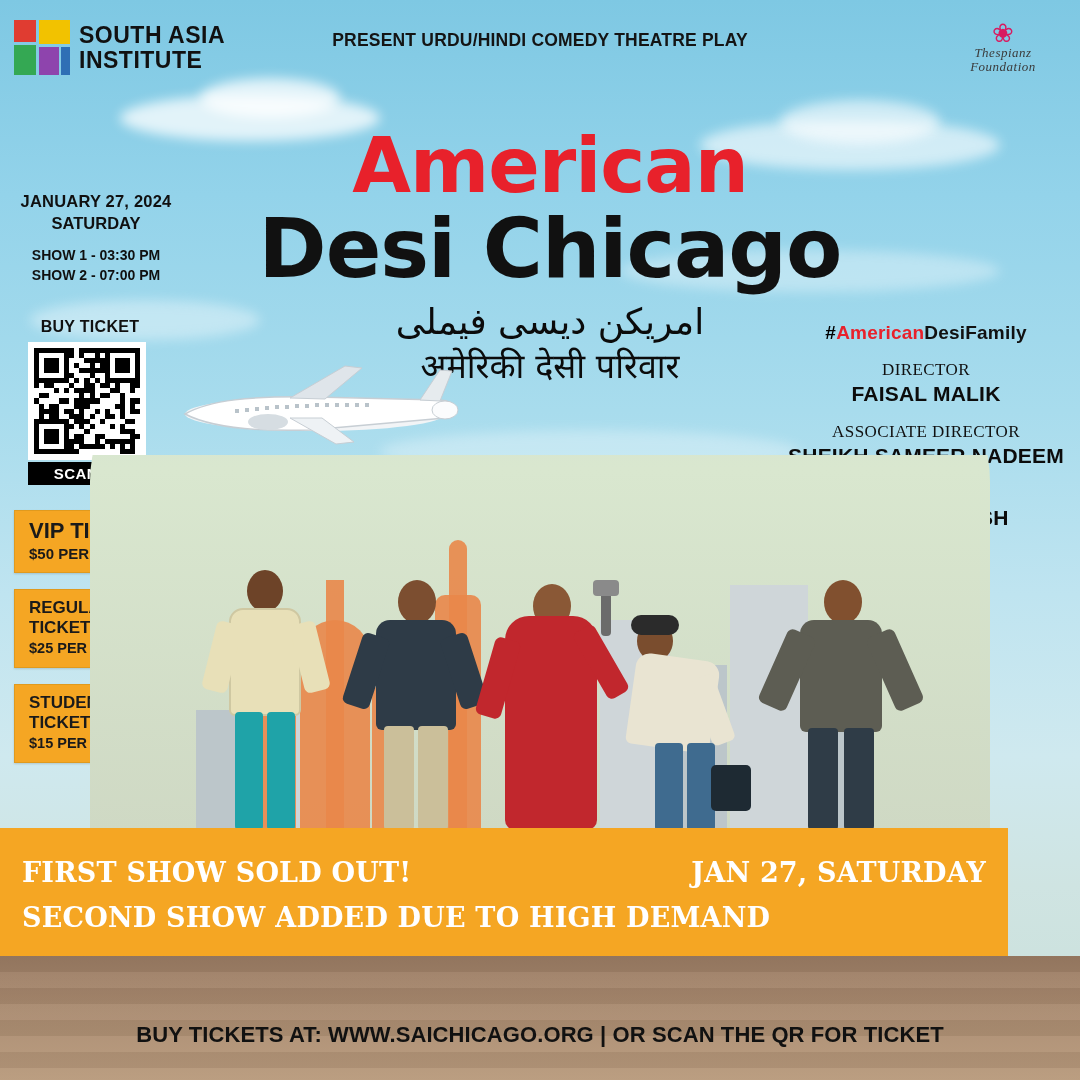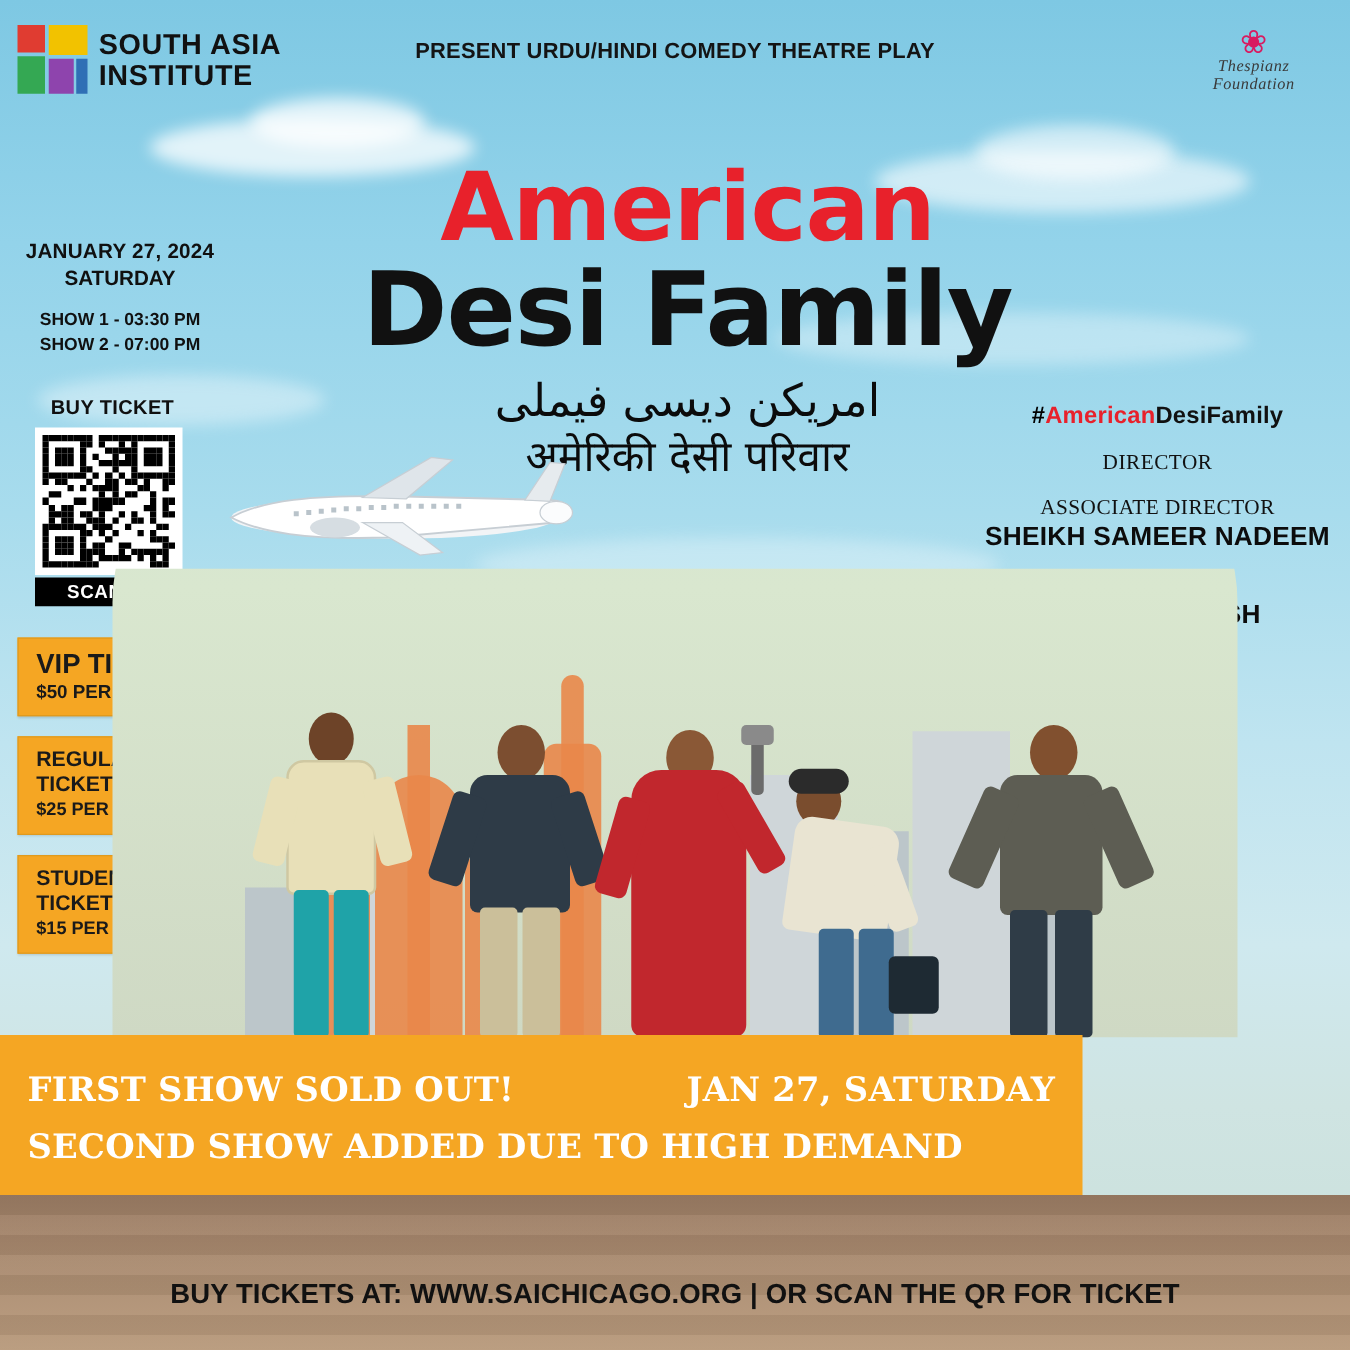--- a/index.html
+++ b/index.html
@@ -136,21 +136,21 @@
 
   .actors { position: absolute; left: 0; bottom: 0; width: 1080px; height: 300px; }
   .actor { position: absolute; bottom: 0; }
   .head { position: absolute; border-radius: 50%; background: #8d5a3b; }
   .body { position: absolute; border-radius: 14px 14px 6px 6px; }
   .leg  { position: absolute; border-radius: 4px; }
   .arm  { position: absolute; border-radius: 6px; }
 
   
   .banner {
-    position: absolute; left: 0; top: 828px; width: 866px; height: 128px;
+    position: absolute; left: 0; top: 828px; width: 1008px; height: 128px;
     background: #f5a623;
   }
   .banner .left {
     position: absolute; left: 22px; top: 22px;
     font-family: "DejaVu Serif", serif; font-weight: bold; font-size: 27px;
     color: #fff; line-height: 45px; letter-spacing: .2px;
   }
   .banner .right {
     position: absolute; right: 22px; top: 22px; text-align: right;
     font-family: "DejaVu Serif", serif; font-weight: bold; font-size: 27px;
@@ -212,21 +212,21 @@
 
   <div class="datebox">
     <div class="d1">JANUARY 27, 2024</div>
     <div class="d2">SATURDAY</div>
     <div class="d3">SHOW 1 - 03:30 PM</div>
     <div class="d4">SHOW 2 - 07:00 PM</div>
   </div>
 
   <div class="title-wrap">
     <div class="t-american">American</div>
-    <div class="t-desi">Desi Family</div>
+    <div class="t-desi">Desi Chicago</div>
     <div class="t-urdu">امریکن دیسی فیملی</div>
     <div class="t-hindi">अमेरिकी देसी परिवार</div>
   </div>
 
   <div class="qr-block">
     <div class="qr-title">BUY TICKET</div>
     <div class="qr-img">
       <div class="qr-grid" id="qrgrid">
           <i></i>
           <i></i>
@@ -696,20 +696,21 @@
       <rect x="195" y="51" width="4" height="4"></rect>
         <rect x="205" y="51" width="4" height="4"></rect>
       <rect x="215" y="51" width="4" height="4"></rect>
         <rect x="225" y="51" width="4" height="4"></rect>
     </g>
   </svg>
 
   <div class="credits">
     <div class="hashtag"><span>#</span><span class="hred">American</span><span class="hblk">DesiFamily</span></div>
     <div class="role">DIRECTOR</div>
+    <div class="person">FAISAL MALIK</div>
     <div class="role">ASSOCIATE DIRECTOR</div>
     <div class="person">SHEIKH SAMEER NADEEM</div>
     <div class="role">WRITER</div>
     <div class="person">INJILA HAMESH</div>
   </div>
 
   <div class="tickets">
     <div class="tag">
       <div class="tname">VIP TICKET</div>
       <div class="tprice">$50 PER PERSON</div>

